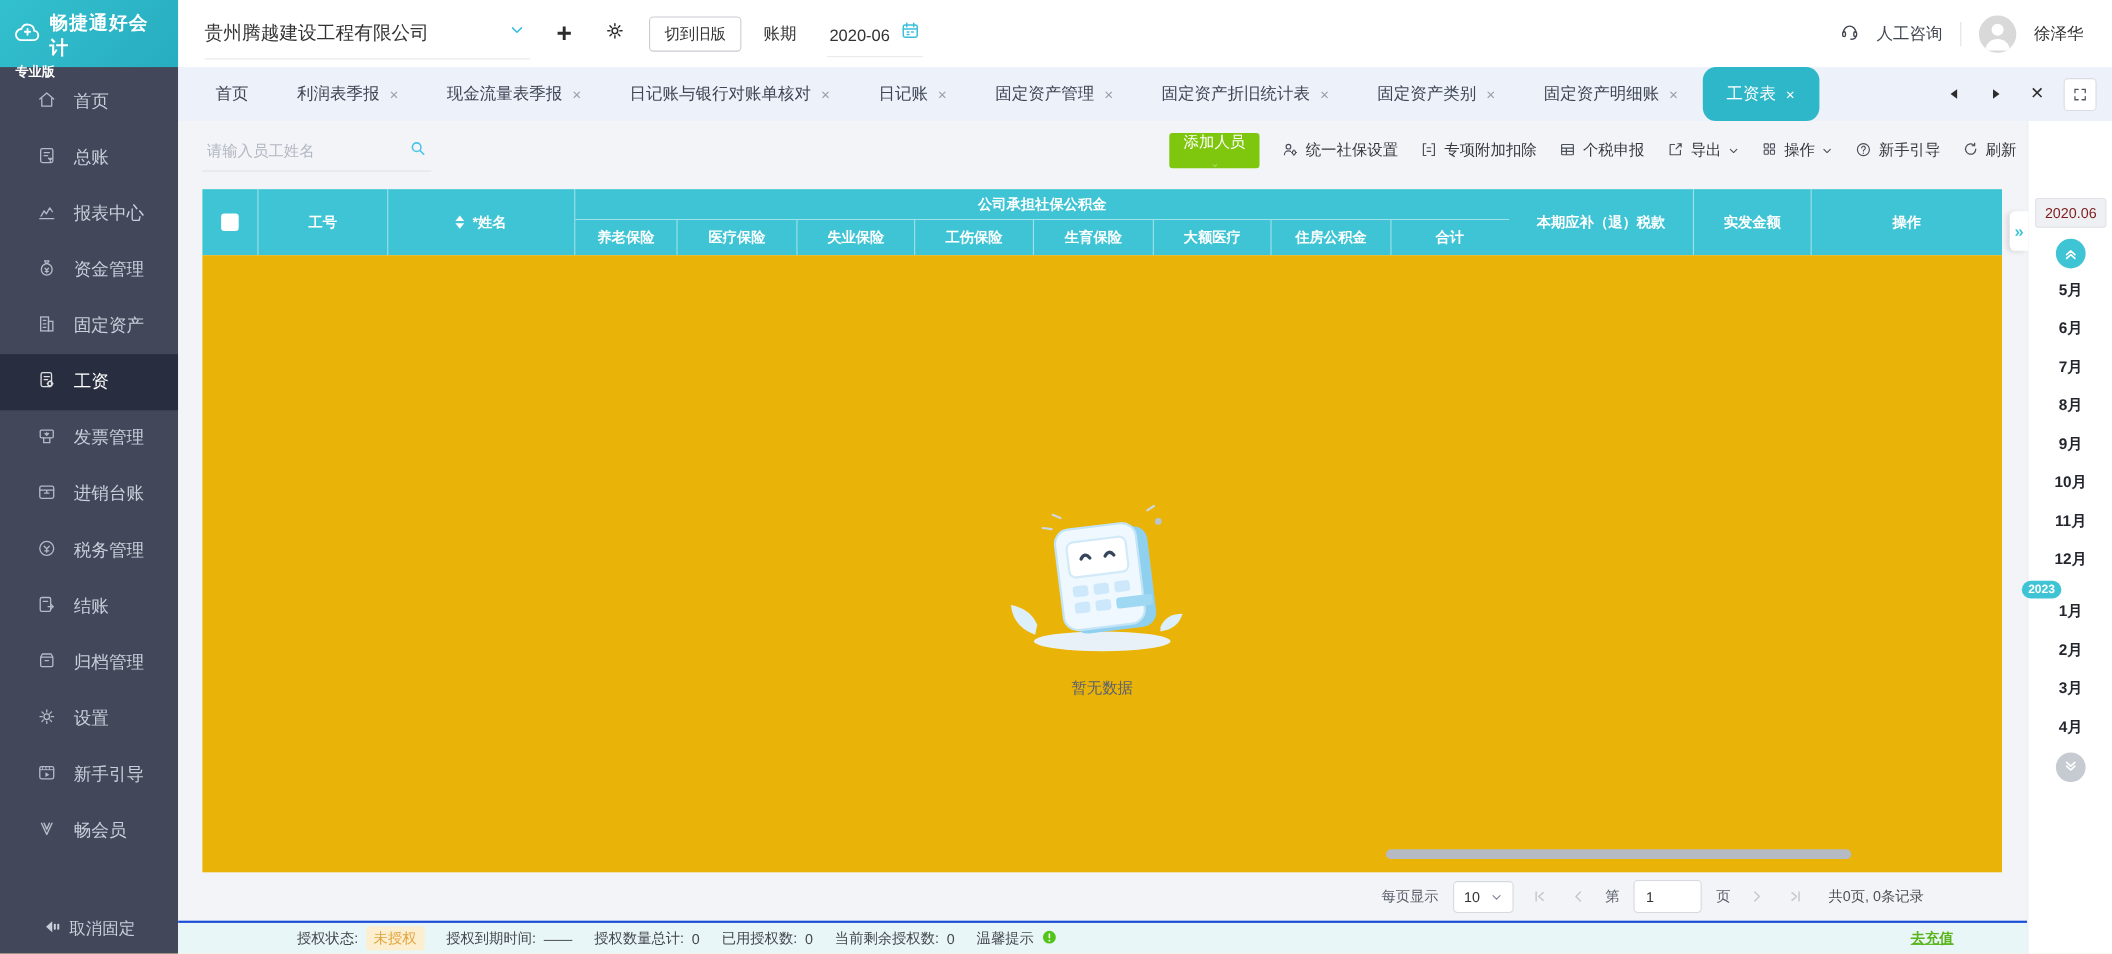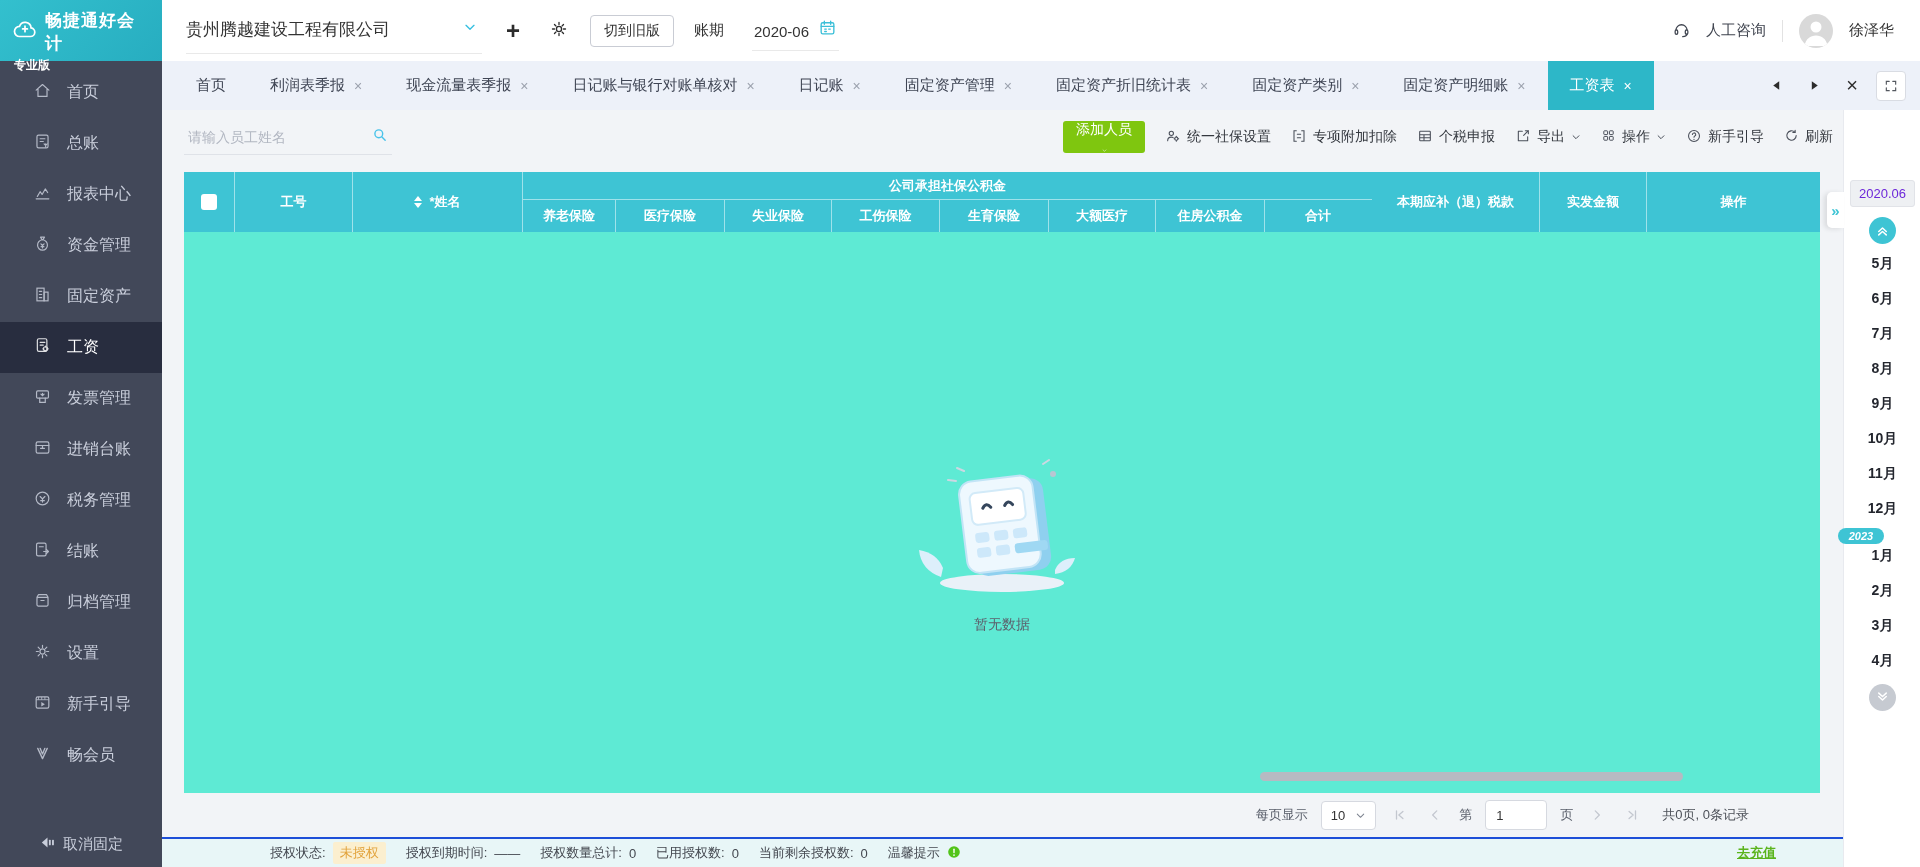--- a/index.html
+++ b/index.html
@@ -31,21 +31,21 @@
   .tb-spacer { flex:1; }
   .support { display:flex; align-items:center; gap:15px; font-size:15px; color:#404550; cursor:pointer; }
   .tb-divider { width:1px; height:22px; background:#e2e2e2; }
   .avatar { width:34px; height:34px; border-radius:50%; background:#d9d9d9; display:grid; place-items:center; overflow:hidden; }
   .username { font-size:15px; color:#333; }
 
   
   .tabbar { height:49px; background:#edf1f9; display:flex; align-items:stretch; padding-left:12px; flex-shrink:0; }
   .tab { display:flex; align-items:center; gap:9px; padding:0 22px; font-size:15px; color:#3f4554; cursor:pointer; white-space:nowrap; }
   .tab-close { font-size:14px; color:#9ba1ad; line-height:1; }
-  .tab.active { background:#2db7c8; color:#fff; }
+  .tab.active { background:#2db7c8; color:#fff;border-radius:12px; }
   .tab.active .tab-close { color:#fff; }
   .tab-nav { margin-left:auto; display:flex; align-items:center; gap:10px; padding:0 14px 0 10px; }
   .tab-nav-btn { width:28px; height:28px; display:grid; place-items:center; cursor:pointer; color:#2c2c2c; }
   .tab-nav-close { font-size:20px; color:#2c2c2c; }
   .expand-btn { width:30px; height:30px; border:1px solid #d9dce3; border-radius:4px; background:#fff; display:grid; place-items:center; cursor:pointer; }
 
   
   .content-row { flex:1; display:flex; min-height:0; background:#f2f4f7; }
   .center { flex:1; display:flex; flex-direction:column; min-width:0; position:relative; }
 
@@ -69,21 +69,21 @@
   .group-cols { flex:1; display:flex; }
   .gc0{width:93px}.gc1{width:109px}.gc2{width:107px}.gc3{width:108px}.gc4{width:109px}.gc5{width:107px}.gc6{width:109px}
   .gc7{width:106px; border-right:none;}
   .col-tax { width:168px; } .col-pay { width:107px; } .col-op { flex:1; border-right:none; }
   .header-checkbox { width:16px; height:16px; background:#fff; border-radius:3px; cursor:pointer; }
   .sort-icon { display:flex; flex-direction:column; gap:2px; }
   .tri-up { width:0; height:0; border-left:4px solid transparent; border-right:4px solid transparent; border-bottom:5px solid #fff; }
   .tri-down { width:0; height:0; border-left:4px solid transparent; border-right:4px solid transparent; border-top:5px solid #fff; }
 
   
-  .tbody { flex:1; position:relative; background:#5eead4; margin:0 23px 0 22px; min-height:0;text-decoration:underline; }
+  .tbody { flex:1; position:relative; background:#eab308; margin:0 23px 0 22px; min-height:0;text-decoration:underline; }
   .empty-state { position:absolute; left:50%; top:218px; transform:translateX(-50%); text-align:center; }
   .empty-text { margin-top:12px; font-size:14px; color:#5c616d; }
   .hscrollbar { position:absolute; left:1076px; bottom:12px; width:423px; height:9px; border-radius:5px; background:#b6bac2; cursor:pointer; }
 
   
   .pager { height:44px; display:flex; align-items:center; justify-content:flex-end; gap:13px; padding-right:94px; font-size:13px; color:#5c616d; flex-shrink:0; }
   .page-size-select { display:flex; align-items:center; gap:10px; background:#fff; border:1px solid #d6d9e0; border-radius:4px; padding:6px 9px; cursor:pointer; color:#333; }
   .pg-btn { display:grid; place-items:center; width:22px; height:22px; color:#c3c7cf; cursor:pointer; }
   .page-input { width:62px; height:30px; border:1px solid #d6d9e0; border-radius:4px; background:#fff; text-align:left; padding-left:10px; font-size:13px; color:#333; outline:none; font-family:inherit; }
   .pager-summary { margin-left:6px; color:#4c5058; }
@@ -94,27 +94,27 @@
   .sb-item { display:flex; align-items:center; gap:7px; white-space:nowrap; }
   .sb-warn { background:#fbefcf; color:#e2a33c; padding:2px 7px; border-radius:2px; }
   .sb-spacer { flex:1; }
   .recharge-link { color:#5ab41c; font-weight:bold; text-decoration:underline; cursor:pointer; }
 
   
   .rail { width:77px; background:#fff; border-left:1px solid #e8eaef; position:relative; flex-shrink:0; }
   .rail-toggle { position:absolute; left:-17px; top:82px; width:17px; height:36px; background:#fff; border-radius:5px 0 0 5px;
                  box-shadow:-3px 1px 5px rgba(0,0,0,.10); display:grid; place-items:center; color:#3ec4d4; font-size:15px; font-weight:bold; cursor:pointer; }
   .date-panel { position:absolute; top:70px; left:6px; right:5px; text-align:center; }
-  .period-chip { background:#eef0f3; border:1px solid #e1e3e8; border-radius:3px; padding:5px 1px; font-size:13px; color:#6d28d9; }
+  .period-chip { background:#eef0f3; border:1px solid #e1e3e8; border-radius:3px; padding:5px 1px; font-size:13px; color:#7f1d1d; }
   .scroll-btn { width:27px; height:27px; border-radius:50%; display:grid; place-items:center; margin:10px auto 2px auto; cursor:pointer; }
   .scroll-up { background:#3ec4d4; }
   .scroll-down { background:#c6cad1; margin-top:6px; }
   .month-item { height:35px; line-height:35px; font-size:14px; font-weight:bold; color:#23262e; cursor:pointer; }
-  .year-badge { position:relative; left:-12px; width:46px; background:#3ec4d4; color:#fff; font-size:11px; font-weight:bold;
-                border-radius:8px; padding:2px 0; margin:2px 0 -6px 0; text-align:center;font-style:italic; }
+  .year-badge { position:relative; left:-12px; width:36px; background:#3ec4d4; color:#fff; font-size:11px; font-weight:bold;
+                border-radius:8px; padding:2px 0; margin:2px 0 -6px 0; text-align:center; }
 </style>
 </head>
 <body>
 
 <div class="app">
 
   <div class="sidebar">
     <div class="logo">
       <div class="logo-row">
         <span>

